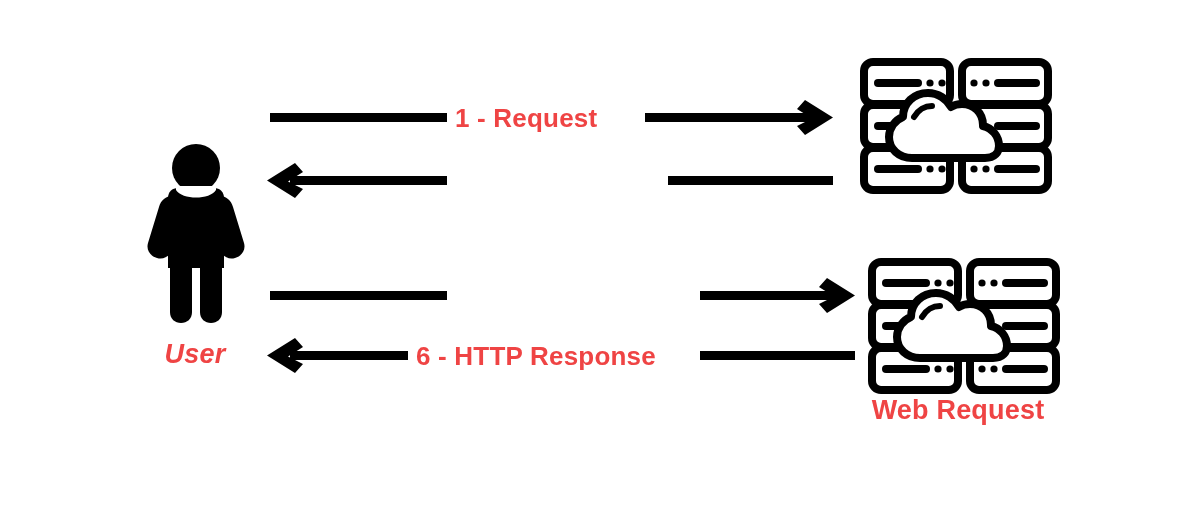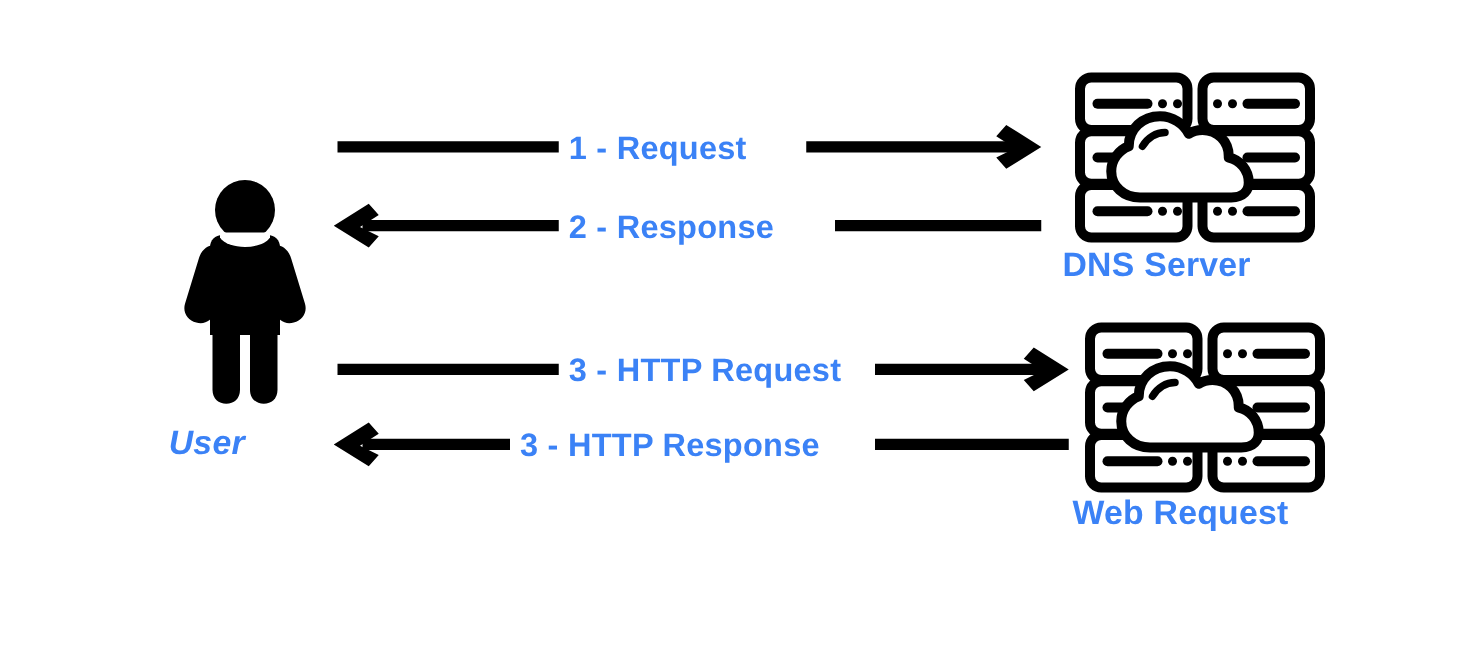--- a/index.html
+++ b/index.html
@@ -10,23 +10,24 @@
   #canvas {
     position: relative;
     width: 1180px;
     height: 524px;
     background: #ffffff;
     font-family: "Liberation Sans", sans-serif;
     overflow: hidden;
   }
   .label {
     position: absolute;
-    color: #3b82f6;
+    color: #ef4444;
     font-weight: bold;
     white-space: nowrap;
+    text-align: center;
     line-height: 1;
   }
   .flow-label {
     font-size: 26px;
     letter-spacing: 0.2px;
   }
   .node-label {
     font-size: 27px;
     letter-spacing: 0.2px;
   }
@@ -186,25 +187,22 @@
                  C991 325 991 326 991 326
                  C1000 328 1007 336 1007 346
                  C1007 352 1003 358 993 358 Z" fill="#ffffff" stroke="#000000" stroke-width="8"></path>
         <path d="M922 317 C926 310 933 306 940 306" fill="none" stroke="#000000" stroke-width="6"></path>
       </g>
     </g>
   </svg>
 
   <div class="label flow-label" style="left:455px; top:105px;">1 - Request</div>
 
-  <div class="label flow-label" style="left:455px; top:168px;">2 - Response</div>
-
-  <div class="label flow-label" style="left:455px; top:283px;">3 - HTTP Request</div>
-
-  <div class="label flow-label" style="left:416px; top:343px;">3 - HTTP Response</div>
+
+
+  <div class="label flow-label" style="left:416px; top:343px;">6 - HTTP Response</div>
 
   <div class="label node-label" style="left:135px; top:341px; width:120px;font-style:italic;">User</div>
 
-  <div class="label node-label" style="left:850px; top:199px; width:200px;">DNS Server</div>
 
   <div class="label node-label" style="left:858px; top:397px; width:200px;">Web Request</div>
 
 </div>
 
 </body></html>

